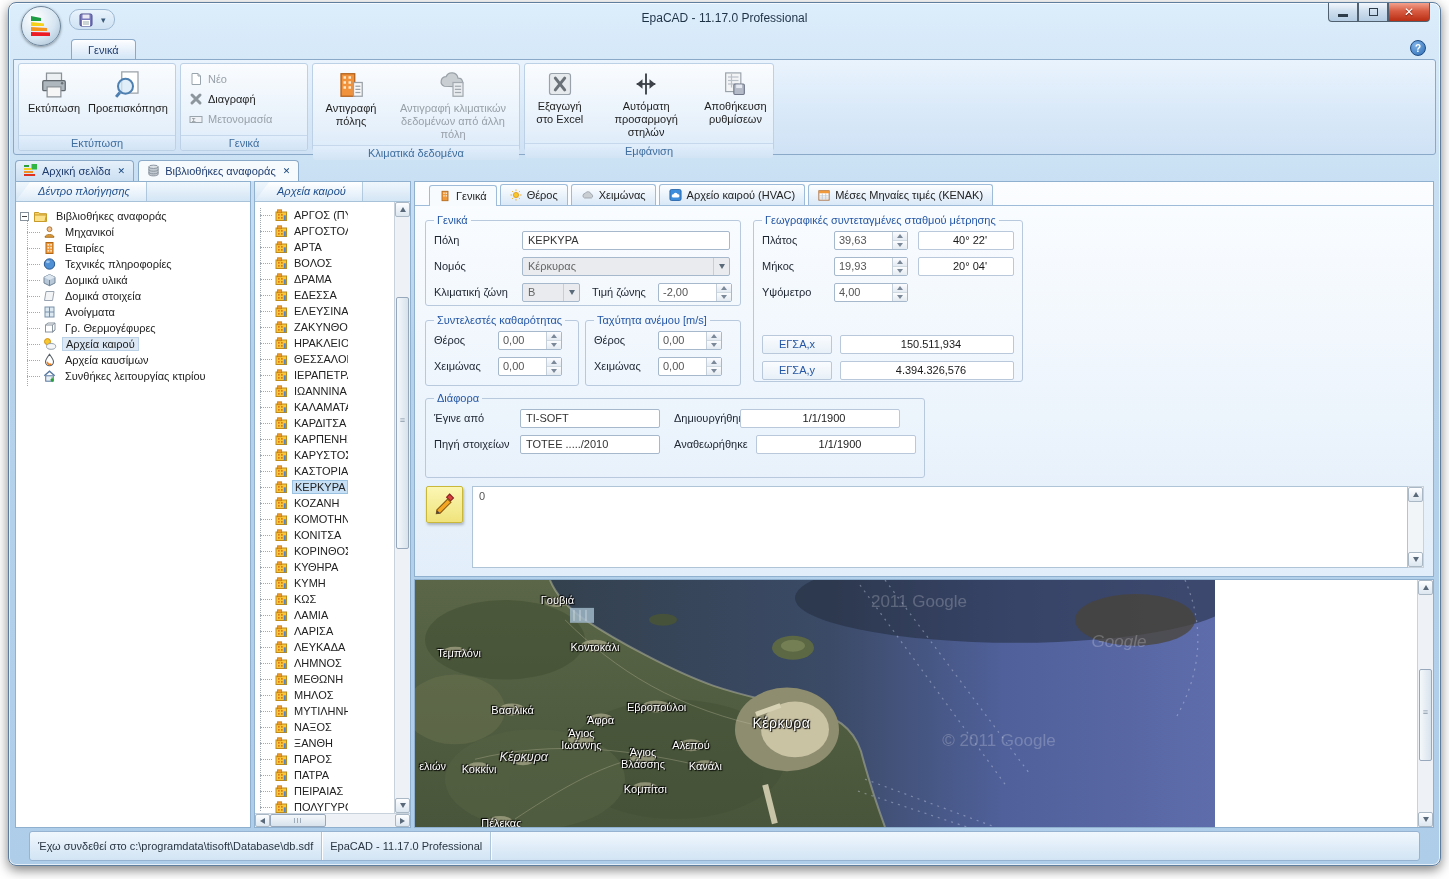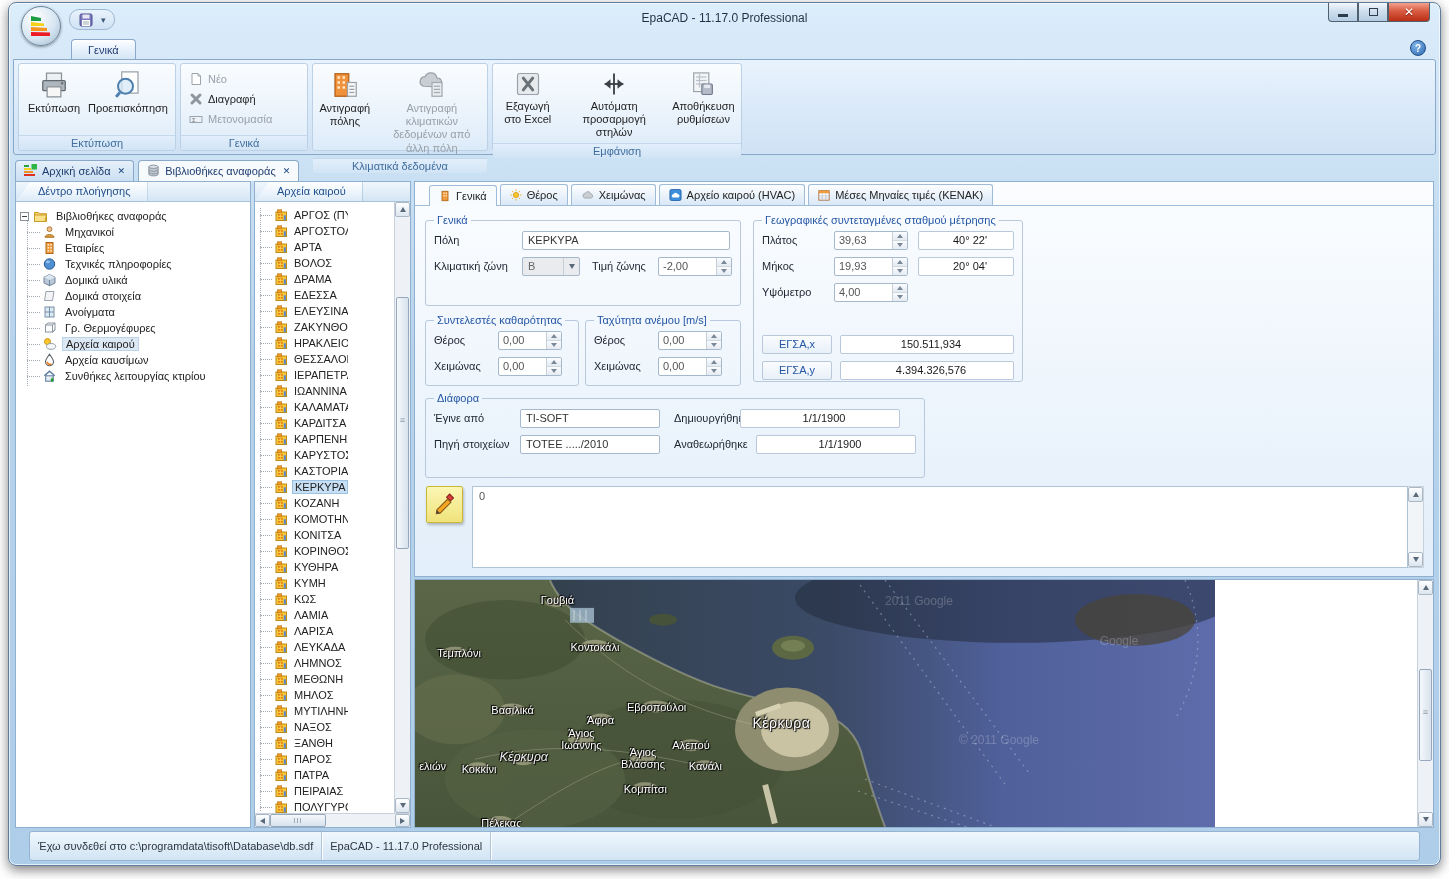--- a/index.html
+++ b/index.html
@@ -49,21 +49,21 @@
   .doctabs{height:26px;flex:none;display:flex;align-items:flex-end;gap:4px;padding:2px 2px 0;}
   .dtab{display:flex;align-items:center;gap:5px;padding:3px 8px 4px;border:1px solid #8aa8c8;border-bottom:none;
     border-radius:4px 4px 0 0;background:linear-gradient(#e6f0fa,#cbdff2);color:#1e3c6e;}
   .dtab.active{background:#f6fafd;position:relative;z-index:3;}
   .closex{font-size:9px;font-weight:bold;color:#16467e;padding-left:2px;}
   
   .main{flex:1;display:flex;gap:3px;padding:0 2px;position:relative;background:transparent;min-height:0;}
   .panel{border:1px solid #90b0d0;background:#fff;display:flex;flex-direction:column;min-height:0;}
   .phead{height:20px;flex:none;background:linear-gradient(#f0f7fd,#d4e5f4);border-bottom:1px solid #a8c2da;position:relative;}
   .phead-tab{position:absolute;left:0;top:0;bottom:0;padding:3px 16px 0 22px;color:#1e4e8c;
-    background:linear-gradient(#ffffff,#dcebf8);clip-path:polygon(14px 0,100% 0,100% 100%,0 100%);border-right:1px solid #a8c2da;}
+    background:linear-gradient(#ffffff,#dcebf8);clip-path:polygon(14px 0,100% 0,100% 100%,0 100%);border-right:1px solid #a8c2da;font-style:italic;}
   #leftpanel{width:236px;flex:none;}
   #midpanel{width:157px;flex:none;}
   #rightcol{flex:1;display:flex;flex-direction:column;gap:2px;min-width:0;}
   
   .treebody{flex:1;position:relative;padding-top:6px;overflow:hidden;}
   .vline{position:absolute;border-left:1px dotted #a0aab4;}
   .trow{height:16px;display:flex;align-items:center;white-space:nowrap;padding-left:26px;position:relative;}
   .trow.root{padding-left:4px;}
   .trow .conn{position:absolute;left:11px;width:13px;border-top:1px dotted #a0aab4;}
   .expander{width:9px;height:9px;border:1px solid #88929c;background:#fff;margin-right:4px;position:relative;flex:none;}
@@ -127,21 +127,21 @@
   .notes-scroll{width:16px;height:82px;display:flex;flex-direction:column;background:#f2f5f8;border:1px solid #c8d2dc;border-left:none;}
   
   #mappanel{flex:1;background:#fff;border:1px solid #90b0d0;display:flex;min-height:0;}
   .mapimg{width:800px;flex:none;position:relative;overflow:hidden;background:#51603e;}
   .mapimg svg.bg{position:absolute;inset:0;width:100%;height:100%;}
   .mapwhite{flex:1;background:#fff;}
   .maplabel{position:absolute;transform:translate(-50%,-50%);color:#fff;font-size:11px;white-space:pre-line;text-align:center;line-height:1.1;
     text-shadow:0 0 2px #000,1px 1px 1px #000,-1px -1px 1px #000;}
   .maplabel.big{font-size:14px;letter-spacing:.5px;}
   .maplabel.area{font-style:italic;font-size:12.5px;color:#ececec;}
-  .maplabel.wm{color:rgba(255,255,255,.22);text-shadow:none;font-size:12px;}
+  .maplabel.wm{color:rgba(255,255,255,.22);text-shadow:none;font-size:17px;}
   
   .statusbar{height:30px;flex:none;margin:3px 16px 4px;border:1px solid #96b4d2;border-radius:3px;
     background:linear-gradient(#f0f7fd,#d2e4f4);display:flex;align-items:center;color:#2a3642;}
   .ssec{padding:0 8px;height:100%;display:flex;align-items:center;border-right:1px solid #aec6dc;box-shadow:1px 0 0 #fff;}
 </style>
 </head>
 <body>
 
 <div class="win">
 
@@ -230,21 +230,21 @@
               <rect x="1" y="4.5" width="12" height="6" fill="#eef2f6" stroke="#9aa4ac"></rect>
               <text x="3" y="9.6" font-size="6" fill="#6a747c">Σ</text>
             </svg>
             <span>Μετονομασία</span>
           </div>
         </div>
       </div>
       <div class="rgroup-label">Γενικά</div>
     </div>
 
-    <div class="rgroup" style="width:176px">
+    <div class="rgroup" style="width:208px">
       <div class="rgroup-body" style="justify-content:center;gap:8px">
         <div class="bigbtn" style="width:66px">
           <svg width="30" height="30" viewBox="0 0 24 24">
             <rect x="4" y="3" width="11" height="18" fill="#f0923c" stroke="#b05f18"></rect>
             <g fill="#fde8c8">
                 <rect x="6" y="5" width="2" height="2"></rect>
                 <rect x="10" y="5" width="2" height="2"></rect>
                 <rect x="6" y="9" width="2" height="2"></rect>
                 <rect x="10" y="9" width="2" height="2"></rect>
                 <rect x="6" y="13" width="2" height="2"></rect>
@@ -1244,20 +1244,29 @@
             <span>Μέσες Μηναίες τιμές (ΚΕΝΑΚ)</span>
           </div>
         </div>
 
         <div class="formbody">
           <fieldset style="left:10px;top:8px;width:316px;height:92px">
             <legend>Γενικά</legend>
             <div class="frow" style="margin-top:2px">
               <span class="flabel" style="width:88px">Πόλη</span>
               <input class="tx" style="width: 208px;" value="ΚΕΡΚΥΡΑ">
+            </div>
+            <div class="frow">
+              <span class="flabel" style="width:88px">Νομός</span>
+              <span class="combo dis" style="width:208px">
+                <span class="cval">Κέρκυρας</span>
+                <span class="carrow">
+                    <span class="tri-dn"></span>
+                  </span>
+              </span>
             </div>
             <div class="frow">
               <span class="flabel" style="width:88px">Κλιματική ζώνη</span>
               <span class="combo dis" style="width:58px">
                 <span class="cval">B</span>
                 <span class="carrow">
                     <span class="tri-dn"></span>
                   </span>
               </span>
               <span class="flabel" style="padding-left:12px;width:78px">Τιμή ζώνης</span>
@@ -1519,21 +1528,21 @@
 Βλάσσης</span>
               <span class="maplabel" style="left: 36.3%; top: 75.5%;">Κανάλι</span>
               <span class="maplabel" style="left: 2.2%; top: 75.5%;">ελιών</span>
               <span class="maplabel" style="left: 8%; top: 76.5%;">Κοκκίνι</span>
               <span class="maplabel" style="left: 28.8%; top: 84.5%;">Κομπίτσι</span>
               <span class="maplabel" style="left: 10.8%; top: 98.5%;">Πέλεκας</span>
             </div>
           <div>
 
           <span class="maplabel wm" style="left: 63%; top: 9%;">2011 Google</span>
-              <span class="maplabel wm" style="left: 88%; top: 25%;">Google</span>
+              <span class="maplabel wm" style="left: 88%; top: 25%; font-style: italic;">Google</span>
               <span class="maplabel wm" style="left: 73%; top: 65%;">© 2011 Google</span>
             </div>
         </div>
         <div class="mapwhite"></div>
         <div class="vscroll">
           <div class="sbtn">
               <span class="tri-up"></span>
             </div>
           <div class="strack">
             <div class="sthumb" style="top:74px;height:92px"></div>

